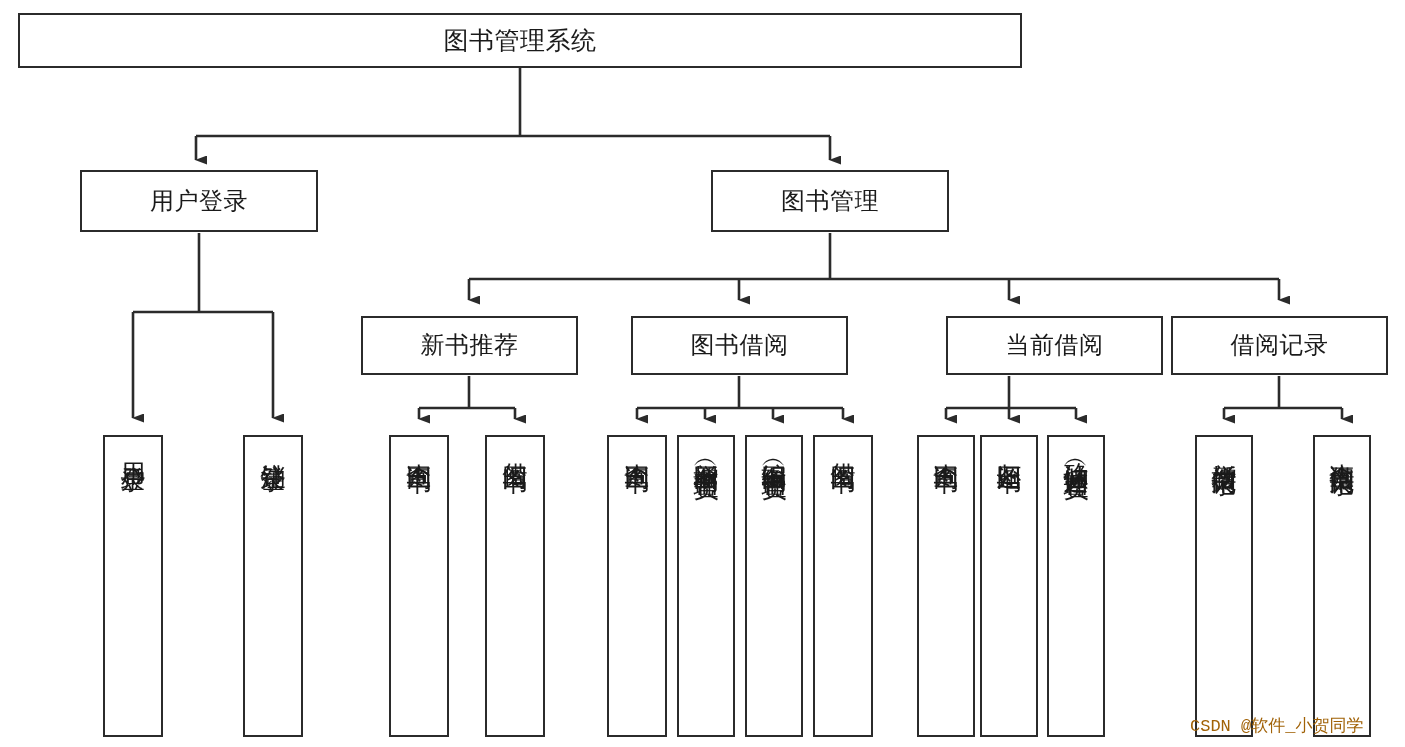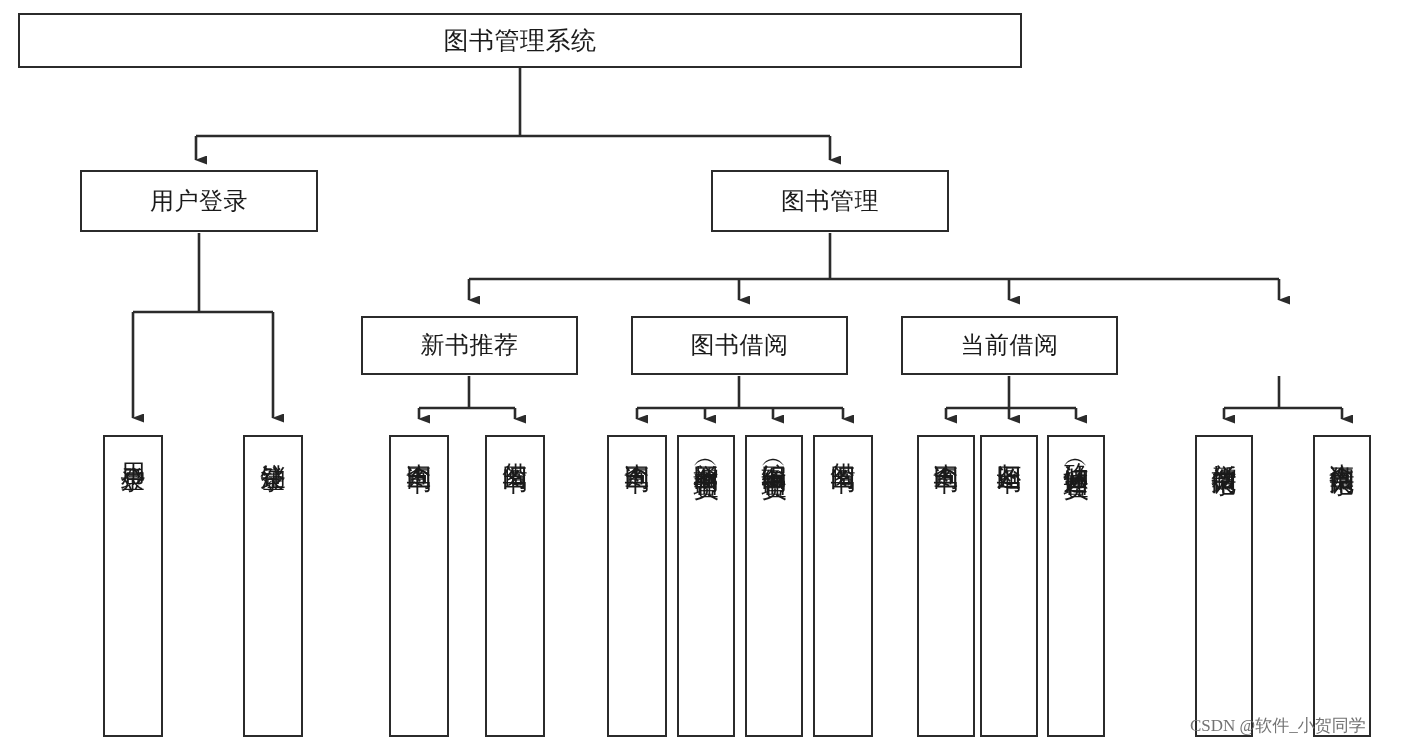--- a/index.html
+++ b/index.html
@@ -49,23 +49,23 @@
     font-size:25px;
     line-height:1.08;
     letter-spacing:2px;
     white-space:nowrap;
     max-height:292px;
   }
   .watermark{
     position:absolute;
     left:1190px;top:714px;
     font-size:17px;
-    color:#737373;
+    color:#a16207;
     white-space:nowrap;
-    font-family:Liberation Serif, serif;
+    font-family:Liberation Mono, monospace;
     pointer-events:none;
   }
 </style>
 </head>
 <body>
 
 <div id="diagram-root">
 
   <svg id="edges" viewBox="0 0 1405 747" xmlns="http://www.w3.org/2000/svg">
     <defs>
@@ -127,22 +127,25 @@
   <div class="node horiz" style="left:711px;top:170px;width:238px;height:62px;font-family:Liberation Serif, serif;">
     <span class="label">图书管理</span>
   </div>
 
   <div class="node horiz" style="left:631px;top:316px;width:217px;height:59px;">
     <span class="label">图书借阅</span>
   </div>
   <div class="node horiz" style="left:361px;top:316px;width:217px;height:59px;">
     <span class="label">新书推荐</span>
   </div>
-  <div class="node horiz" style="left:901px;top:316px;width:217px;height:59px;">
+  <div class="node horiz" style="left:946px;top:316px;width:217px;height:59px;">
     <span class="label">当前借阅</span>
+  </div>
+  <div class="node horiz" style="left:1171px;top:316px;width:217px;height:59px;">
+    <span class="label">借阅记录</span>
   </div>
 
   <div class="node vert" style="left:103px;top:435px;width:60px;height:302px;">
     <span class="label">用户登录</span>
   </div>
   <div class="node vert" style="left:243px;top:435px;width:60px;height:302px;">
     <span class="label">注销登录</span>
   </div>
 
   <div class="node vert" style="left:389px;top:435px;width:60px;height:302px;">

